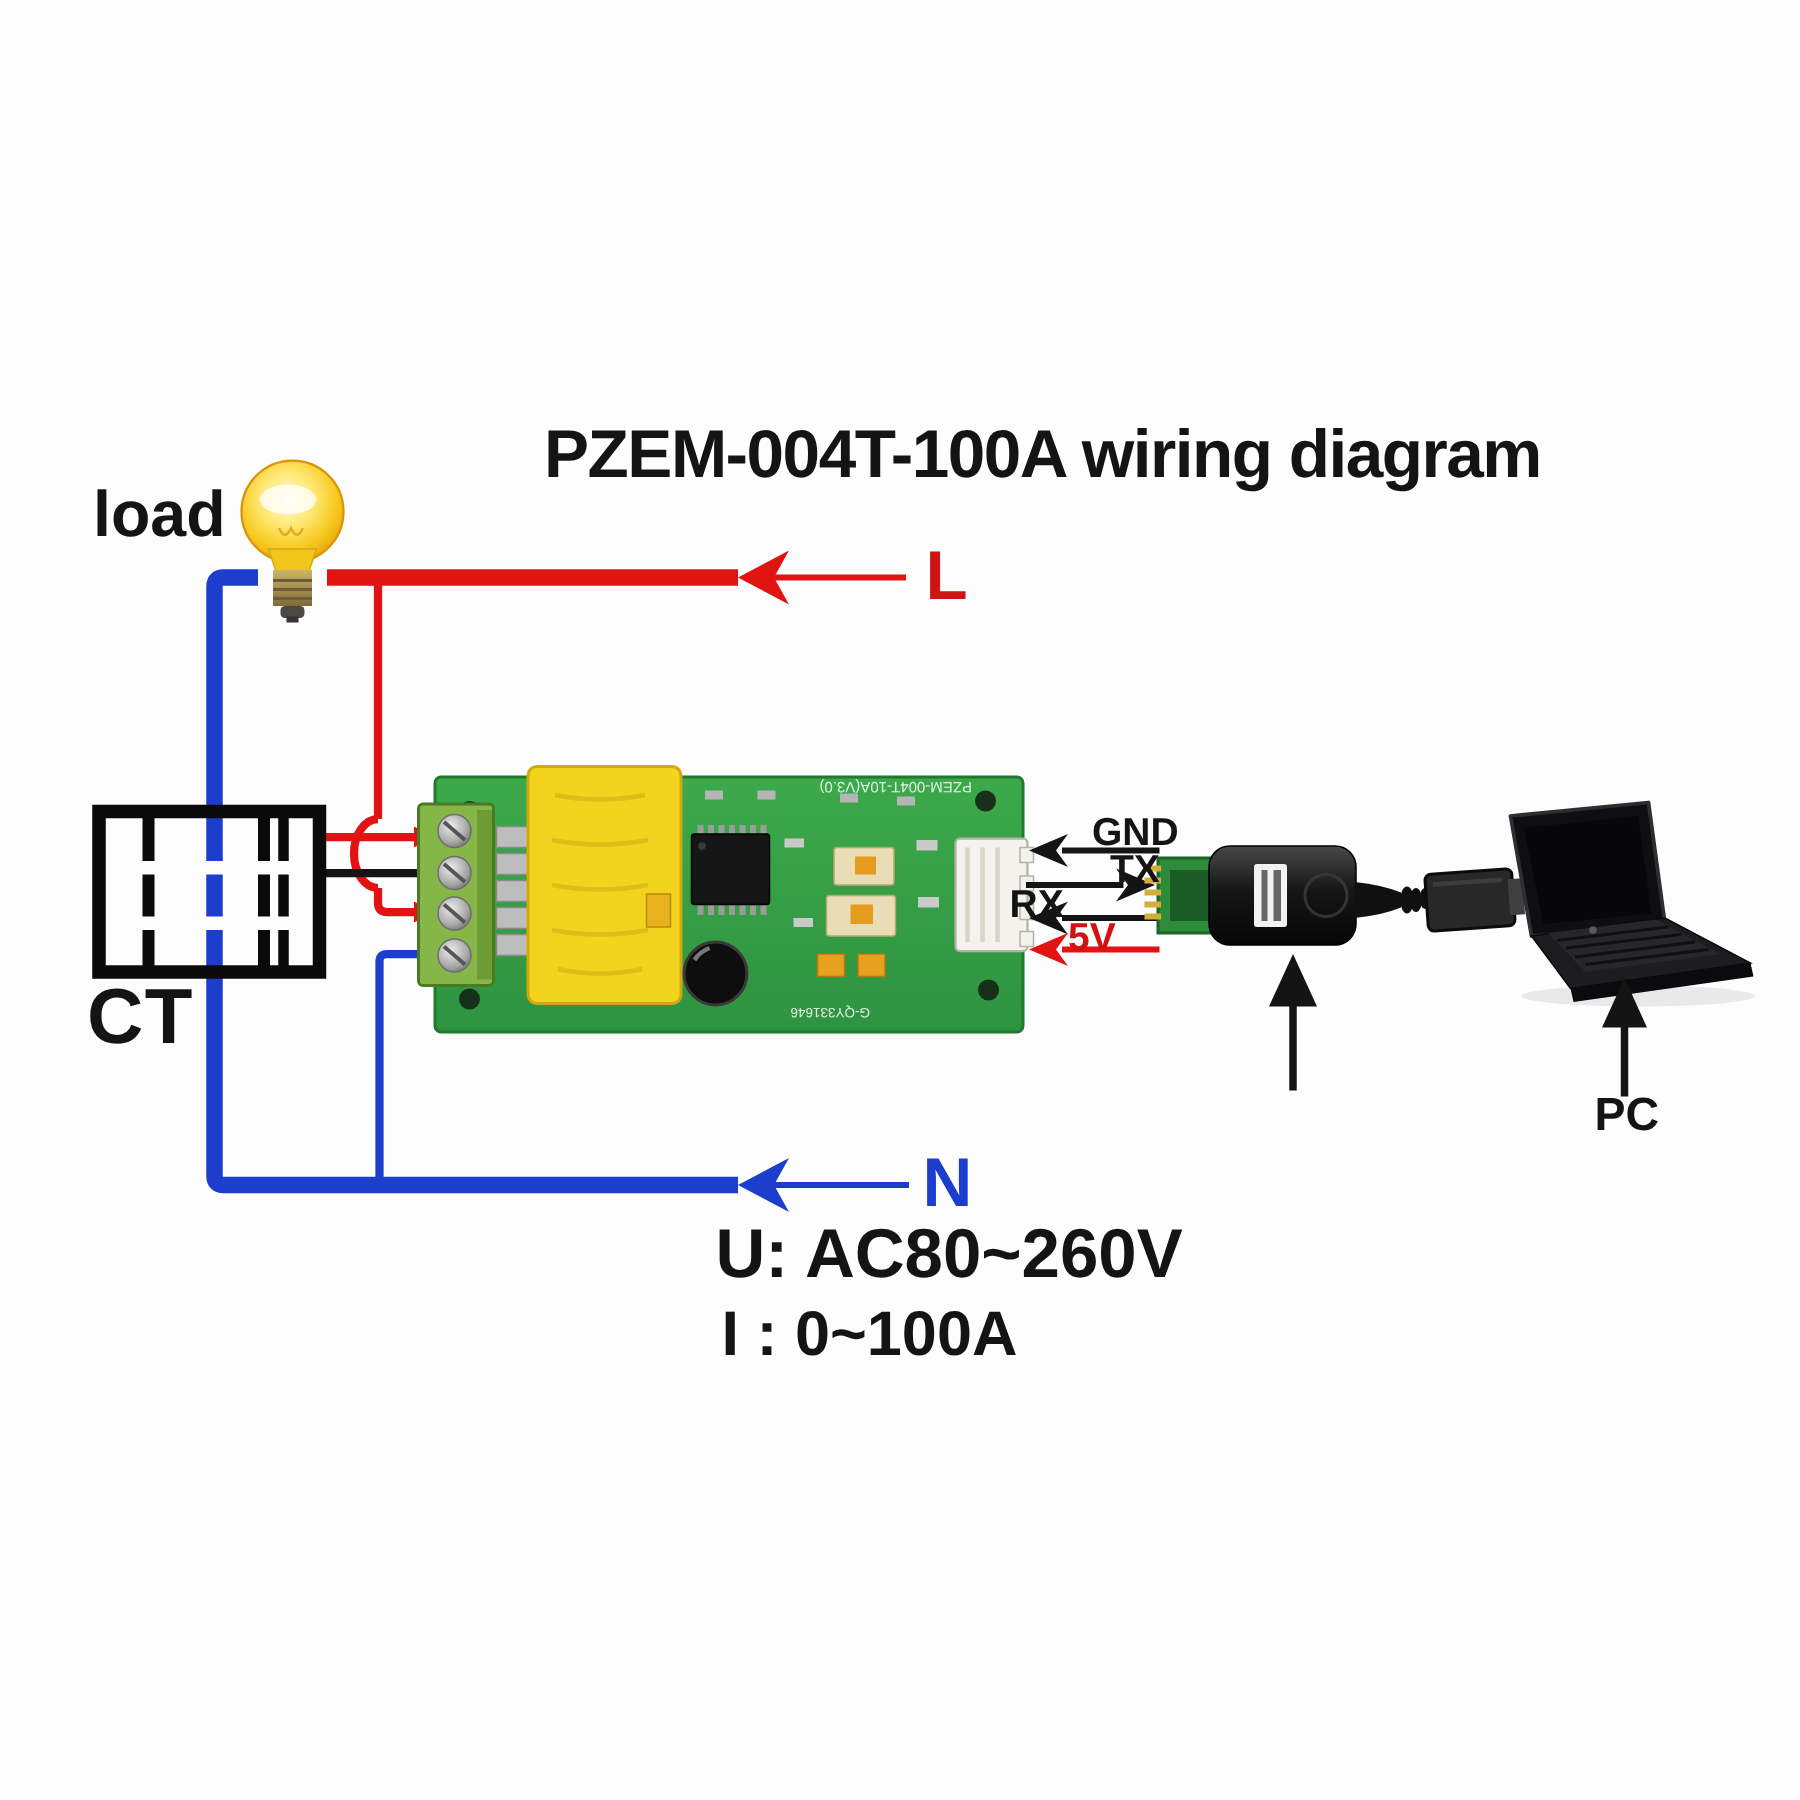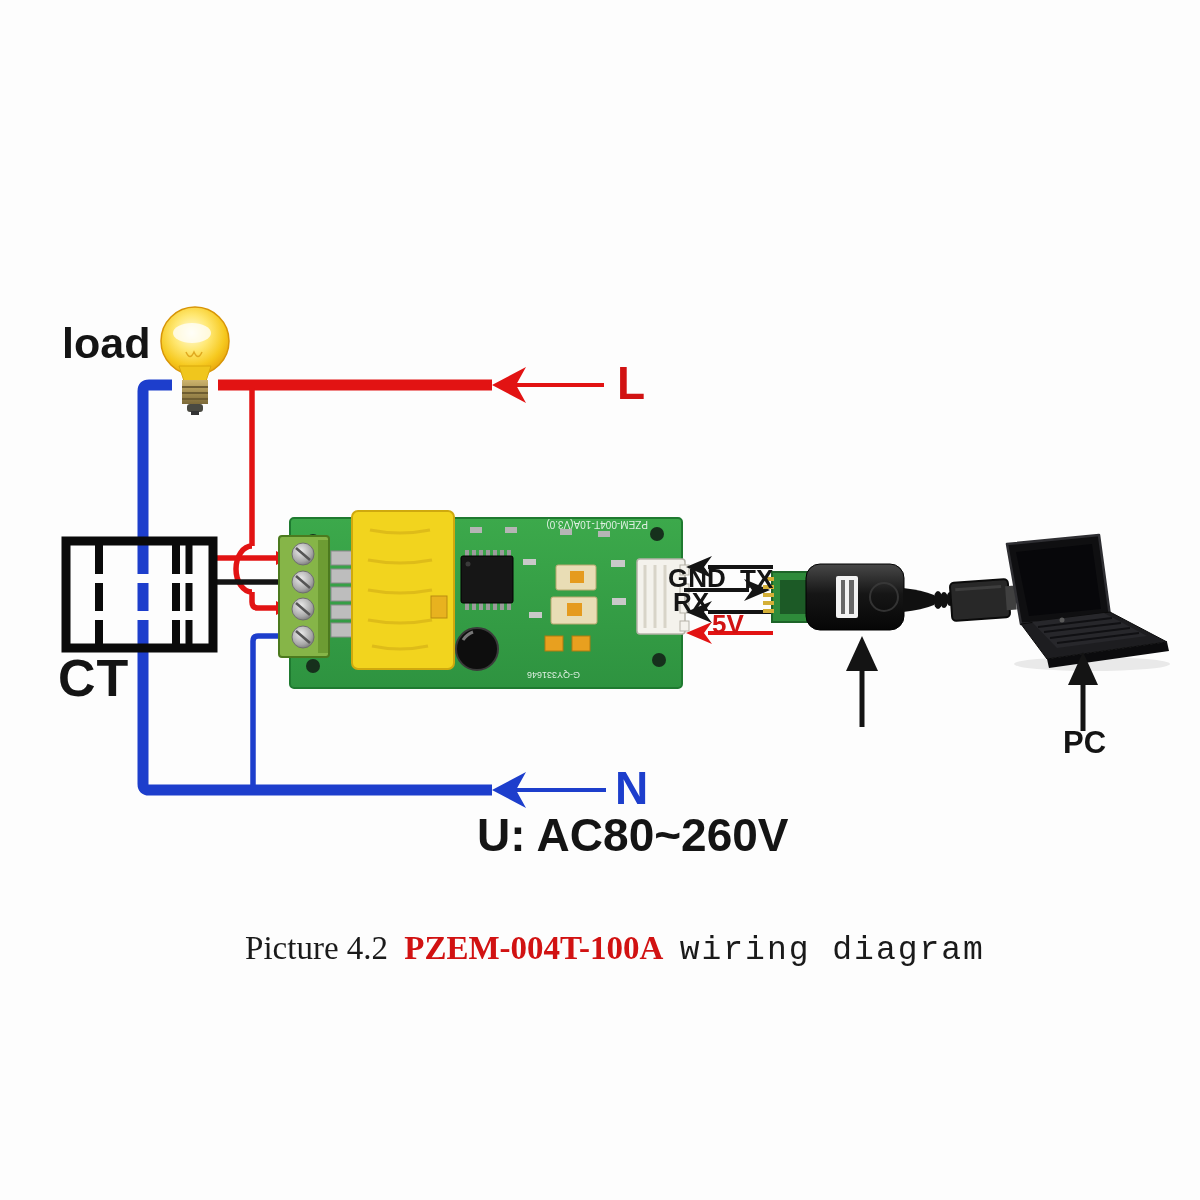--- a/index.html
+++ b/index.html
@@ -259,37 +259,34 @@
     </g>
 
     <g>
       <path class="wire w-black" stroke-width="5" d="M 862 727 L 862 664"></path>
       <polygon class="f-black" points="862,636 846,671 878,671"></polygon>
       <path class="wire w-black" stroke-width="5" d="M 1083 731 L 1083 678"></path>
       <polygon class="f-black" points="1083,652 1068,685 1098,685"></polygon>
     </g>
   </svg>
 
+  <div class="abs lbl title" style="left:245px;top:280px;width:900px;">PZEM-004T-100A wiring diagram</div>
 
   <div class="abs lbl big" style="left:62px;top:322px;">load</div>
 
   <div class="abs lbl wiretag red-t" style="left:617px;top:360px;">L</div>
 
   <div class="abs lbl wiretag blue-t" style="left:615px;top:765px;">N</div>
 
   <div class="abs lbl" style="left:58px;top:652px;font-size:52px;letter-spacing:1px;">CT</div>
 
-  <div class="abs lbl pin" style="left:668px;top:541px;margin-top:24px;">GND</div>
+  <div class="abs lbl pin" style="left:728px;top:541px;">GND</div>
   <div class="abs lbl pin" style="left:712px;top:566px;margin-left:28px;">TX</div>
   <div class="abs lbl pin" style="left:673px;top:589px;">RX</div>
   <div class="abs lbl pin red-t" style="left:712px;top:611px;">5V</div>
 
   <div class="abs lbl mid" style="left:1063px;top:727px;">PC</div>
 
   <div class="abs lbl spec" style="left:477px;top:812px;">U: AC80~260V</div>
-
-  <div class="abs caption" style="left:150px;top:930px;width:930px;">
-    <span>Picture 4.2</span>
-    <span class="model">PZEM-004T-100A</span>
-    <span class="suffix">wiring diagram</span>
-  </div>
+  <div class="abs lbl spec2" style="left:481px;top:868px;">I : 0~100A</div>
+
 
 </div>
 
 </body></html>

